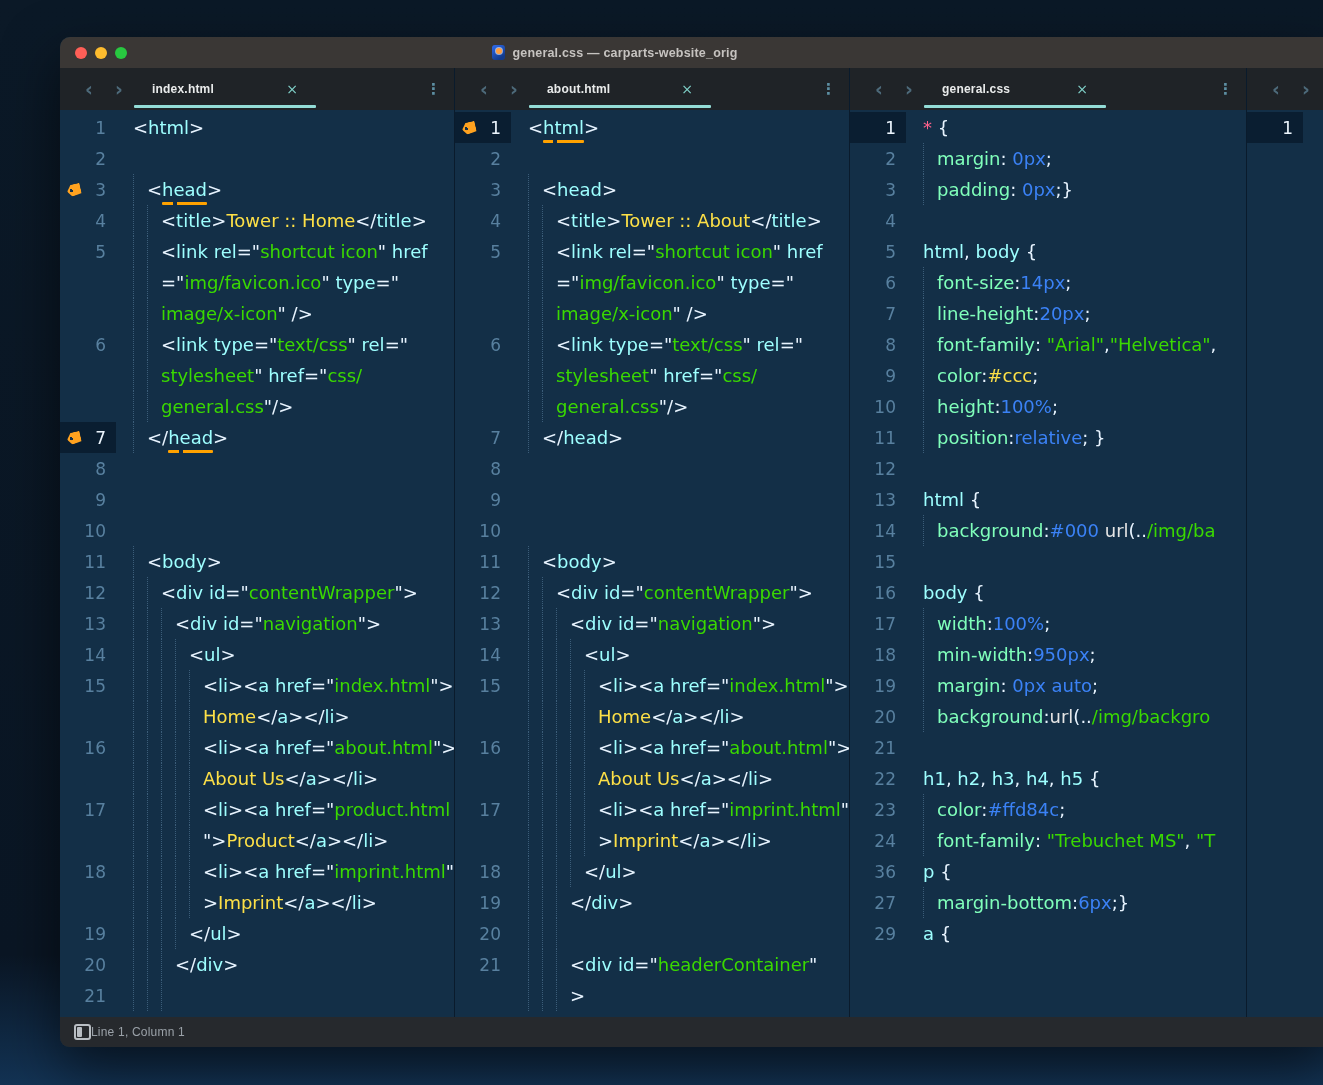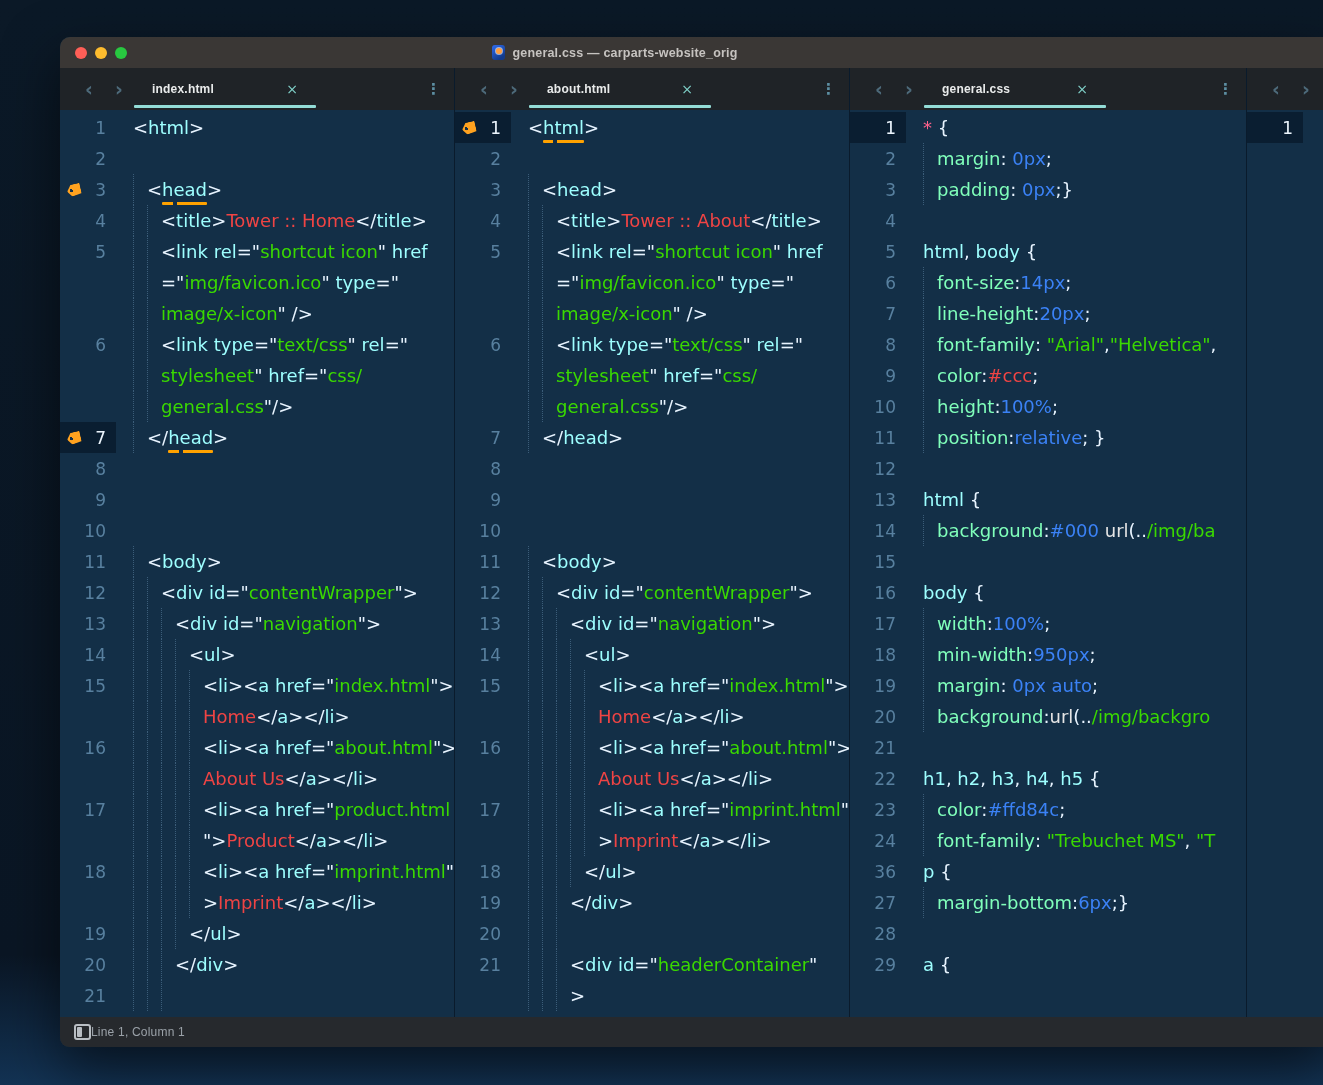--- a/index.html
+++ b/index.html
@@ -38,21 +38,21 @@
   .editor{flex:1;min-height:0;overflow:hidden;background:#132f47;padding-top:2px;font-family:"DejaVu Sans",sans-serif}
   .row{height:31px;display:flex;align-items:stretch}
   .gut{width:56px;flex:none;display:flex;align-items:center;justify-content:flex-end;padding-right:10px;box-sizing:border-box;position:relative;color:#58809f;font-size:17px}
   .gut.hl{background:#0a1e31;color:#ecf5fd}
   .bm{position:absolute;left:7px;top:50%;margin-top:-6px;width:14px;height:12px;transform:rotate(-12deg);
       background:radial-gradient(circle at 30% 52%,#132f47 0 1.6px,#ffa21f 1.7px);
       clip-path:polygon(0 52%,32% 4%,97% 0,100% 88%,30% 100%)}
   .code{flex:1;min-width:0;display:flex;align-items:center;overflow:hidden;padding-left:17px;font-size:18px;color:#e8f4ff}
   .code span{white-space:pre}
   .ig{flex:none;width:13px;align-self:stretch;border-left:1px dotted rgba(125,168,203,.38)}
-  .c-p{color:#e8f4ff}.c-t{color:#9effff}.c-s{color:#3ad900}.c-w{color:#ef4444}
+  .c-p{color:#e8f4ff}.c-t{color:#9effff}.c-s{color:#3ad900}.c-w{color:#fde047}
   .c-pr{color:#80ffbb}.c-n{color:#3b82f6}.c-u{color:#e5e5e5}.c-st{color:#ff628c}
   .c-tu{color:#9effff;position:relative}
   .c-tu::after{content:'';position:absolute;left:0;right:0;bottom:-5px;height:3.5px;border-radius:1px;
       background:linear-gradient(90deg,#ffa200 0,#ffa200 24%,transparent 24%,transparent 34%,#ffa200 34%,#ffa200 100%)}
   
   .statusbar{height:30px;flex:none;background:#26292d;display:flex;align-items:center;padding-left:14px;box-sizing:border-box}
   .sq{width:13px;height:12px;border:2px solid #b9bec4;border-radius:3px;position:relative;flex:none}
   .sq::after{content:'';position:absolute;left:1px;top:1px;bottom:1px;width:5px;background:#b9bec4;border-radius:1px}
   .sbtext{font-size:12px;color:#9aa1a8;letter-spacing:.2px}
 </style>
@@ -1033,24 +1033,20 @@
             <div class="gut">27</div>
             <div class="code">
               <div class="ig"></div>
               <span class="c-pr">margin-bottom</span>
               <span class="c-p">:</span>
               <span class="c-n">6px</span>
               <span class="c-p">;}</span>
             </div>
           </div>
           <div class="row">
-            <div class="gut">28</div>
-            <div class="code"></div>
-          </div>
-          <div class="row">
             <div class="gut">29</div>
             <div class="code">
               <span class="c-t">a</span>
               <span class="c-p"> {</span>
             </div>
           </div>
         </div>
       </div>
       <div class="pane">
         <div class="ptabs">

